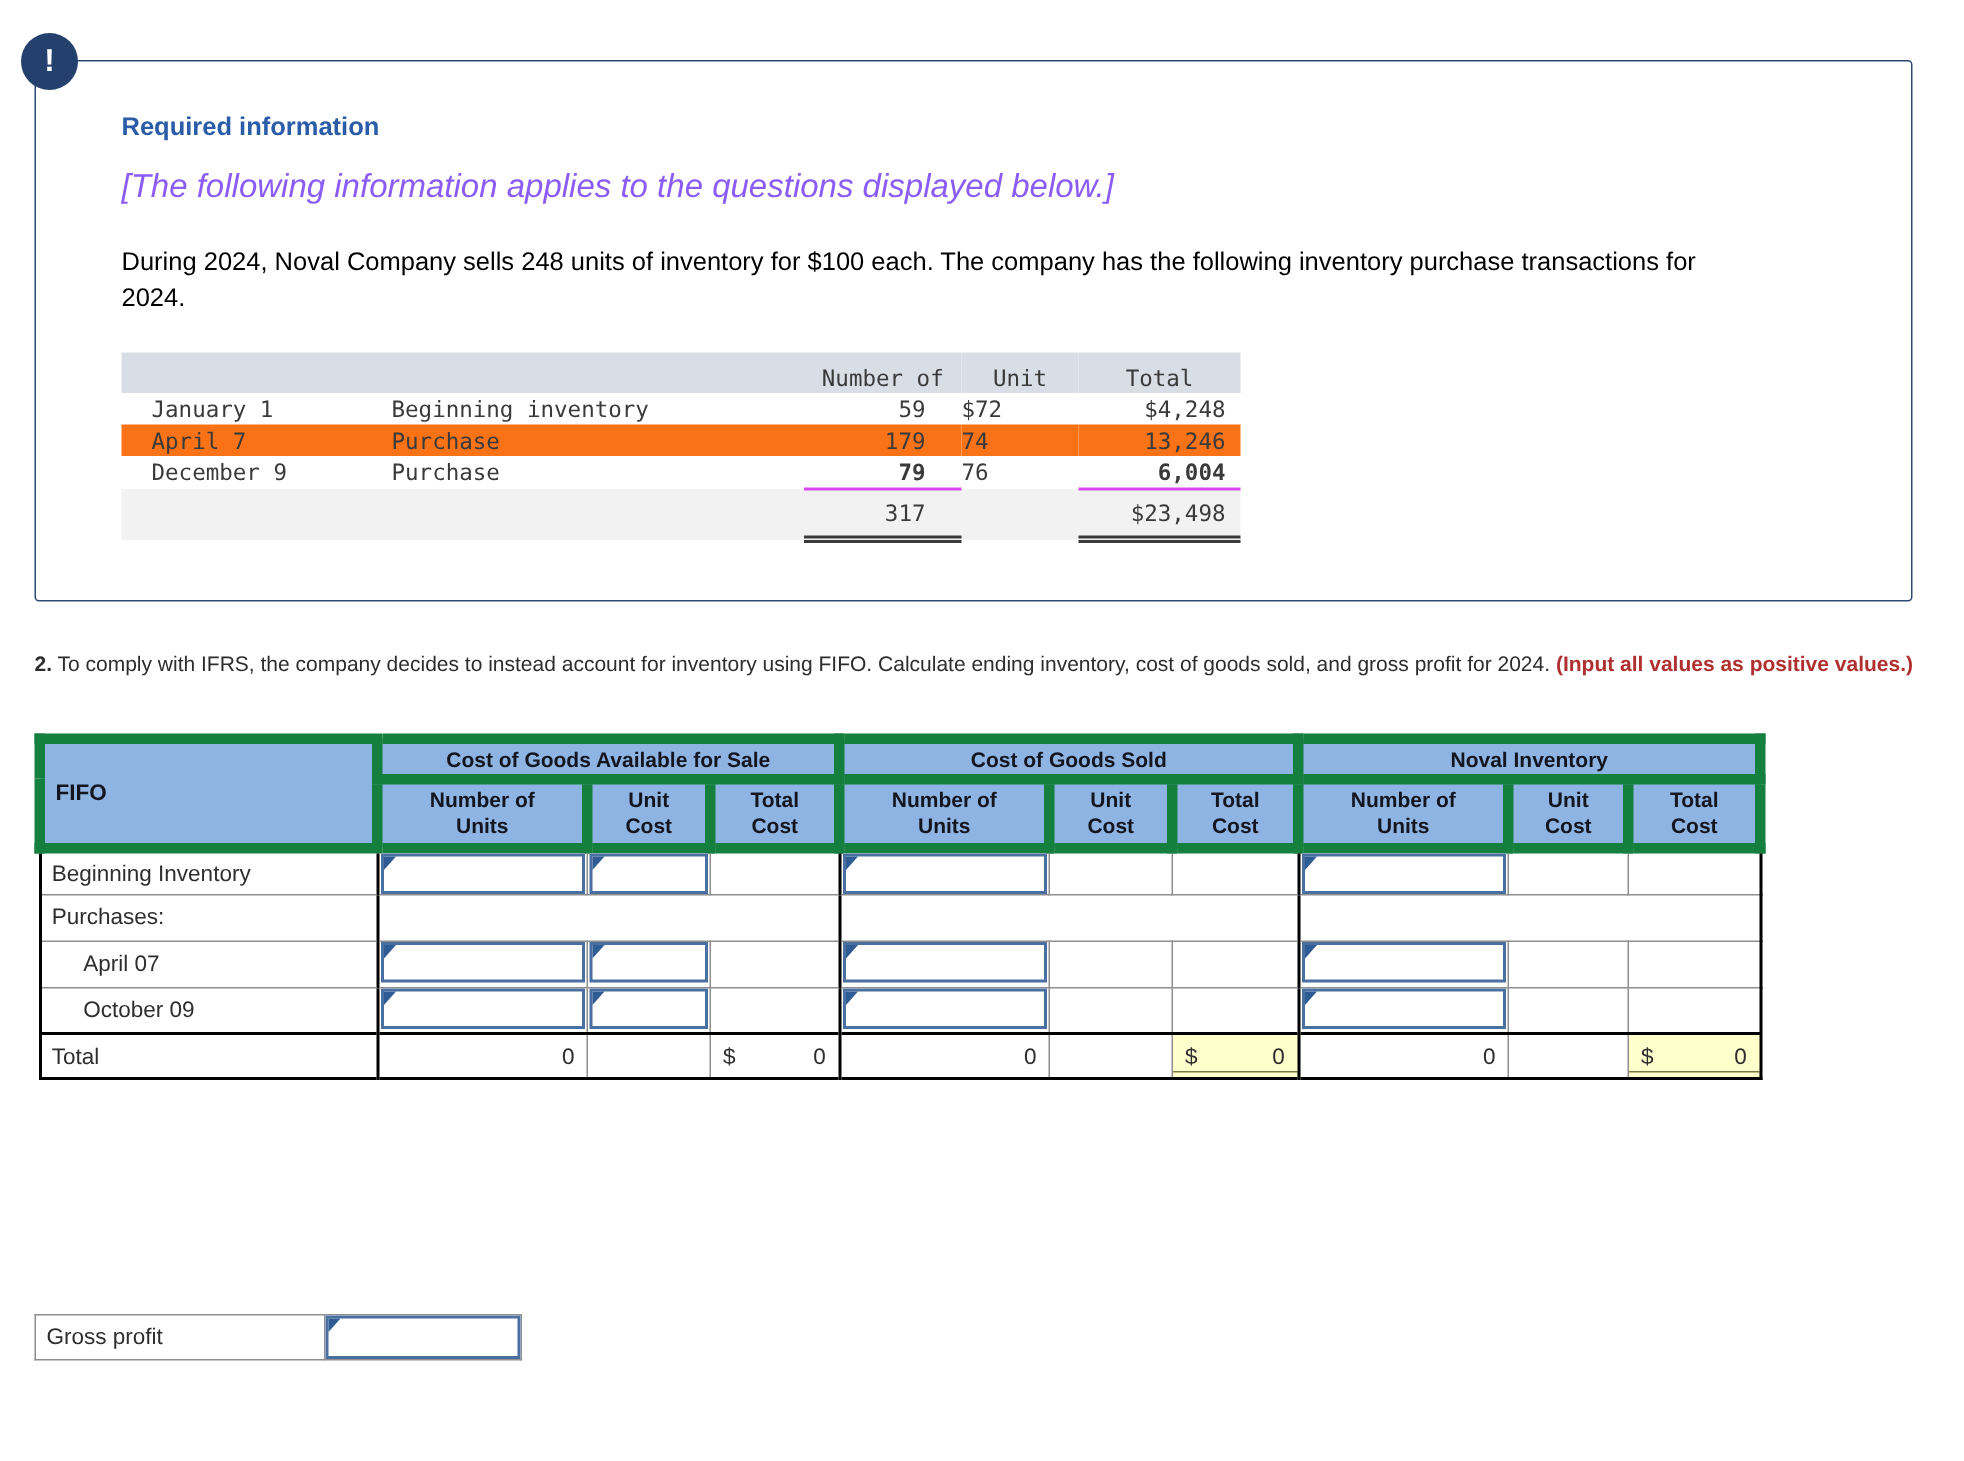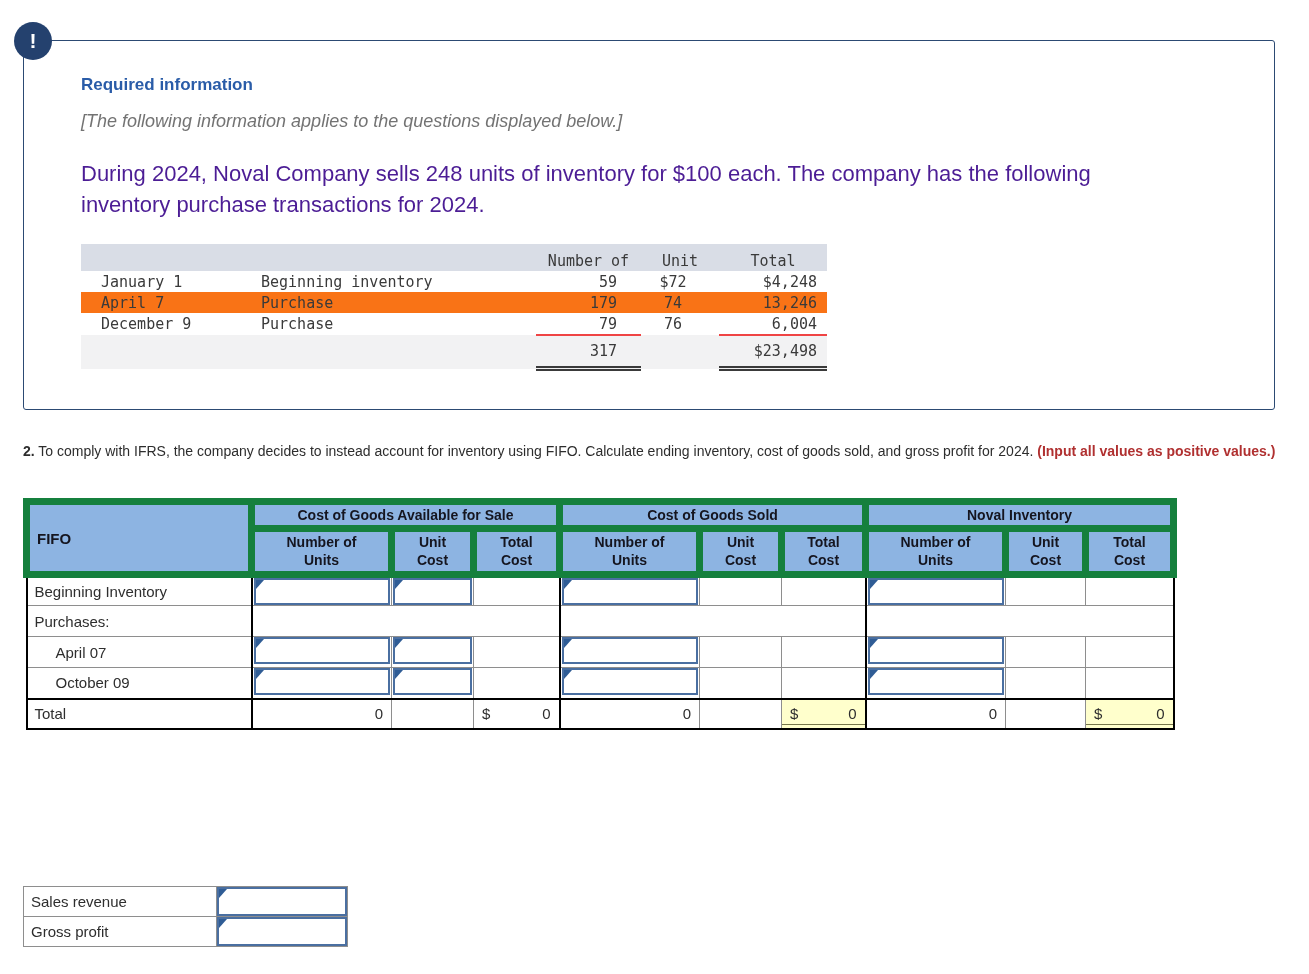--- a/index.html
+++ b/index.html
@@ -13,46 +13,46 @@
     position:relative; margin:40px 34px 0 23px; width:1252px; box-sizing:border-box;
     border:1px solid #2c4a73; border-radius:3px;
     padding:22px 40px 38px 57px; background:#ffffff;
   }
   .alert-badge{
     position:absolute; top:-19px; left:-10px; width:38px; height:38px;
     background:#24416e; border-radius:50%; color:#ffffff;
     font-weight:bold; font-size:21px; line-height:38px; text-align:center;
   }
   .req-heading{ color:#2a5ca8; font-weight:bold; font-size:17px; margin:12px 0 16px 0; }
-  .req-note{ font-style:italic; font-size:18px; color:#737373; margin:0 0 26px 0; }
-  .req-para{ font-size:22px; line-height:1.42; color:#4c1d95; margin:0 0 24px 0; max-width:1075px; }
+  .req-note{ font-style:italic; font-size:22px; color:#8b5cf6; margin:0 0 26px 0; }
+  .req-para{ font-size:17px; line-height:1.42; color:#000000; margin:0 0 24px 0; max-width:1075px; }
 
   
   table.mono{
     border-collapse:collapse; table-layout:fixed;
     font-family:"DejaVu Sans Mono", "Liberation Mono", monospace;
     font-size:15px; color:#3a3a3a;
   }
   table.mono td{ padding:0; height:21px; vertical-align:middle; }
   table.mono tr.hdr td{ background:#d9dde6; }
   table.mono tr.hdr1 td{ padding-top:6px; }
   table.mono tr.hdr2 td{ padding-bottom:4px; }
   table.mono .c-date{ width:155px; }
   table.mono .c-tran{ width:300px; }
   table.mono .c-units{ width:105px; }
   table.mono .c-ucost{ width:78px; }
   table.mono .c-tcost{ width:108px; }
   table.mono .hc{ text-align:center; }
   table.mono .v-date{ padding-left:20px; }
   table.mono .v-tran{ padding-left:25px; }
   table.mono .v-units{ text-align:right; padding-right:24px; }
-  table.mono .v-ucost{ text-align:center; padding-right:14px; }
+  table.mono .v-ucost{ text-align:left; padding-right:14px; }
   table.mono .v-tcost{ text-align:right; padding-right:10px; }
   table.mono tr.stripe td{ background:#f97316; }
-  table.mono .rule{ border-bottom:2px solid #ef4444; }
+  table.mono .rule{ border-bottom:2px solid #d946ef;font-weight:bold; }
   table.mono tr.trow td{ background:#f2f2f3; height:30px; }
   table.mono .dbl{ border-bottom:5px double #3a3a3a; }
 
   
   .question{ margin:32px 24px 0 23px; width:1262px; font-size:14px; line-height:1.4; color:#2d2d2d; }
   .q-num{ font-weight:bold; }
   .q-note{ font-weight:bold; color:#b03030; }
 
   
   table.fifo{
@@ -312,28 +312,20 @@
         <span>$</span>
         <span>0</span>
       </div>
         </td>
   </tr>
 </tbody>
   </table>
 
 <table class="mini">
   <tbody>
-      <tr>
-    <td class="mlabel">Sales revenue</td>
-    <td class="minput">
-      <div class="ibox">
-        <span class="flag"></span>
-          </div>
-        </td>
-  </tr>
   <tr>
     <td class="mlabel">Gross profit</td>
     <td class="minput">
       <div class="ibox">
         <span class="flag"></span>
           </div>
         </td>
   </tr>
 </tbody>
   </table>

